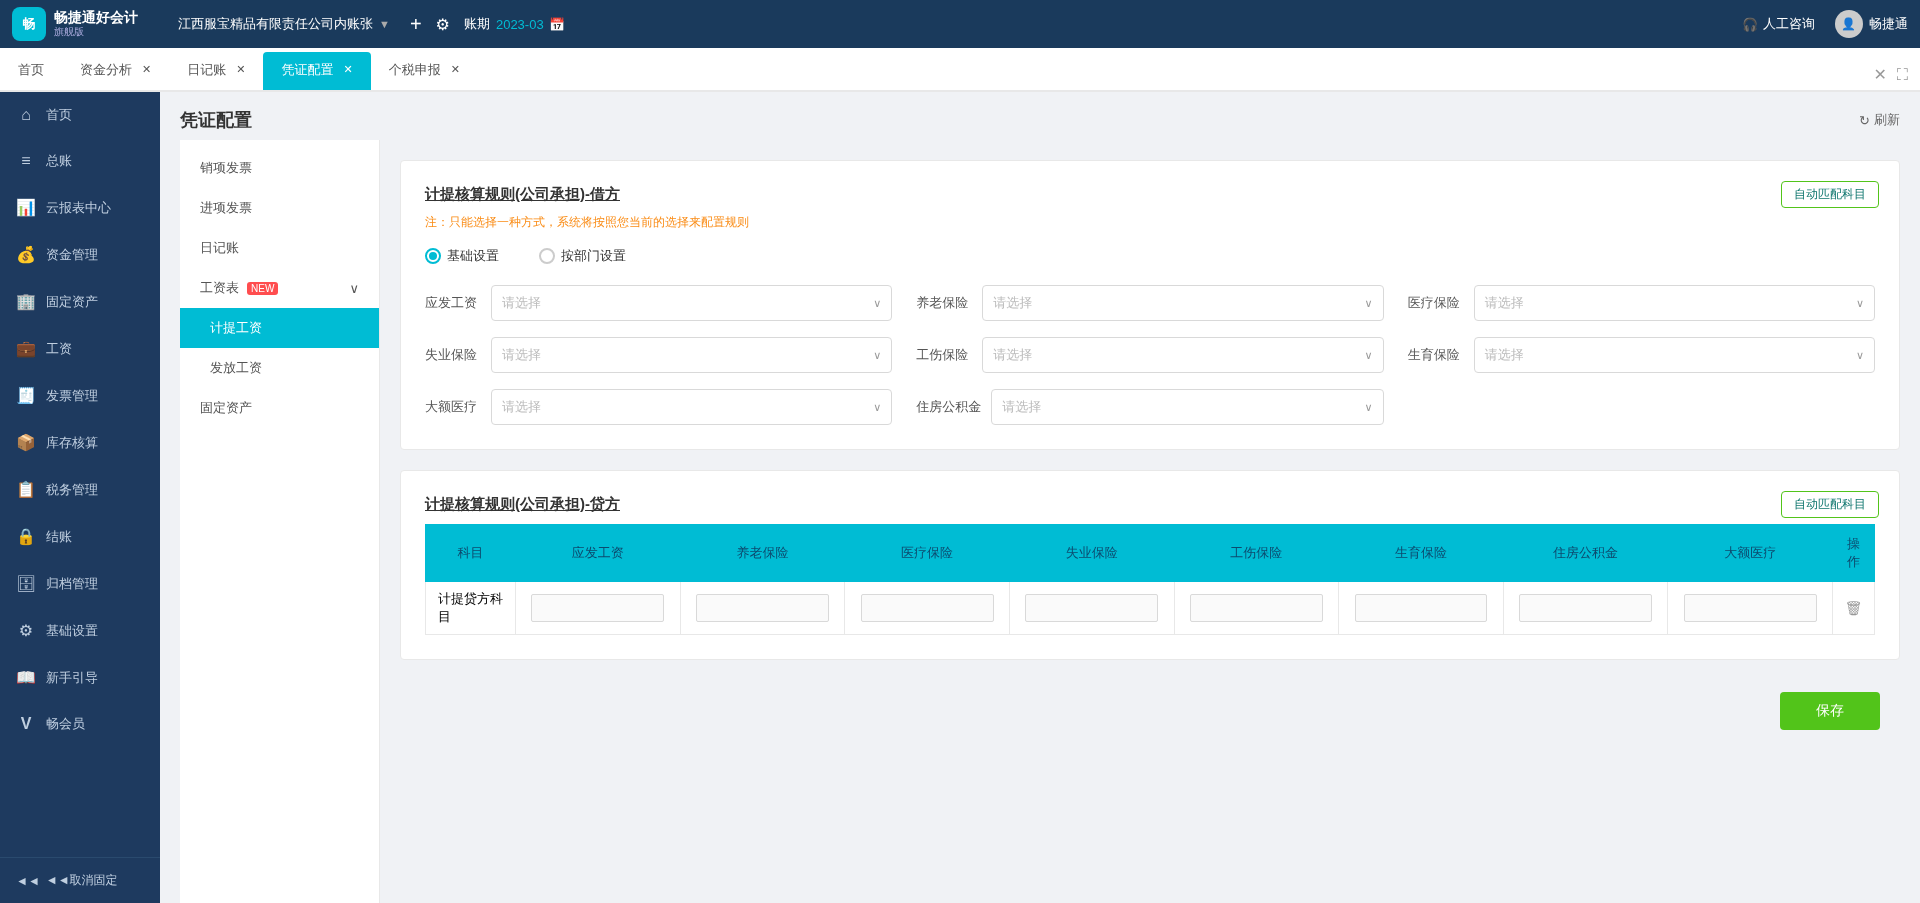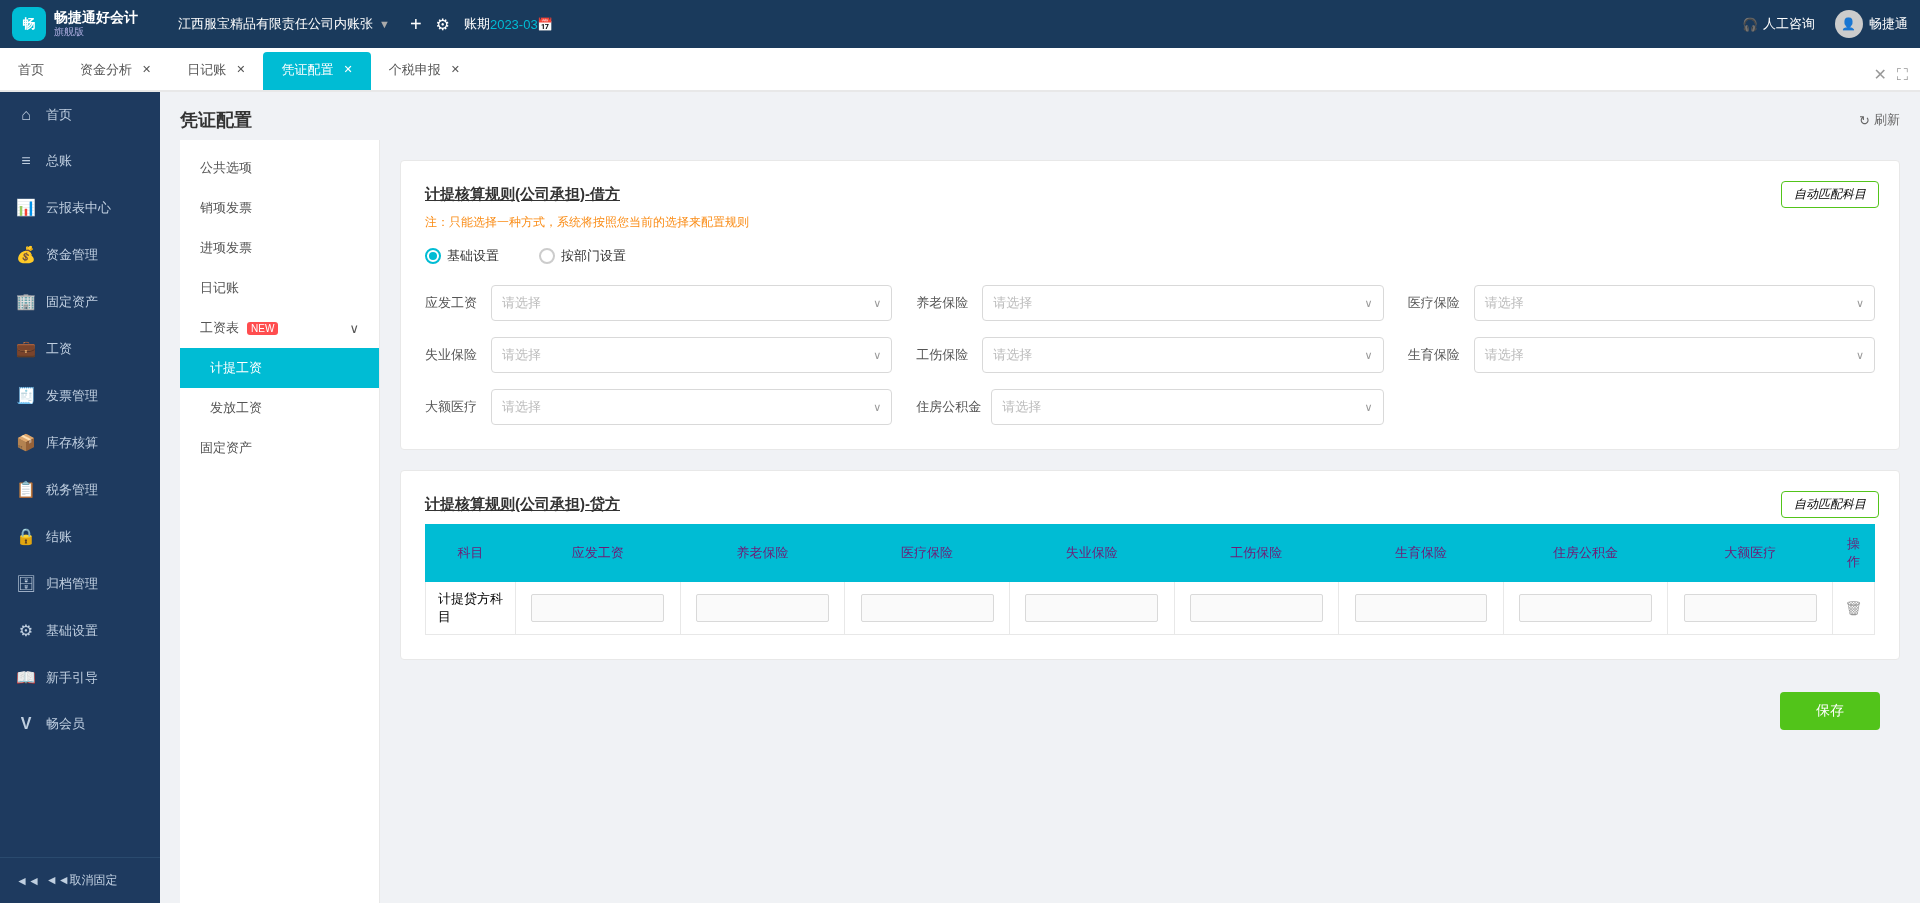--- a/index.html
+++ b/index.html
@@ -33,21 +33,21 @@
       display: flex; align-items: center; gap: 6px;
       color: white; font-size: 13px; cursor: pointer;
       margin-left: 6px;
     }
     .company-selector .arrow { color: #aaa; font-size: 11px; }
     .top-bar-actions {
       margin-left: auto;
       display: flex; align-items: center; gap: 20px;
       color: white; font-size: 13px;
     }
-    .period-area { display: flex; align-items: center; color: white; font-size: 13px; }
+    .period-area { display: flex; align-items: center; gap: 6px; color: white; font-size: 13px; }
     .service-btn { display: flex; align-items: center; gap: 4px; cursor: pointer; color: white; font-size: 13px; }
     .user-area { display: flex; align-items: center; gap: 6px; cursor: pointer; }
     .avatar { width: 28px; height: 28px; border-radius: 50%; background: #ccc; display: flex; align-items: center; justify-content: center; }
     .add-btn, .settings-btn { color: white; font-size: 18px; cursor: pointer; background: none; border: none; }
 
     
     .tab-bar {
       height: 44px;
       background: #fff;
       display: flex;
@@ -191,26 +191,25 @@
       border: 1px solid #e8e8e8;
       position: relative;
     }
     .section-title { font-size: 15px; font-weight: bold; color: #333; margin-bottom: 10px; text-decoration: underline; }
     .section-note { font-size: 12px; color: #fa8c16; margin-bottom: 16px; }
     .auto-match-btn {
       position: absolute;
       top: 20px; right: 20px;
       background: white;
       border: 1px solid #52c41a;
-      color: #000000;
+      color: #0f766e;
       padding: 4px 12px;
       font-size: 12px;
       border-radius: 4px;
       cursor: pointer;
-      font-style: italic;
     }
 
     
     .radio-group {
       display: flex; align-items: center; gap: 40px;
       margin-bottom: 20px;
     }
     .radio-item {
       display: flex; align-items: center; gap: 6px;
       font-size: 13px; color: #333; cursor: pointer;
@@ -251,21 +250,21 @@
     .select-arrow { color: #999; font-size: 11px; }
 
     
     .credit-table {
       width: 100%;
       border-collapse: collapse;
       font-size: 13px;
     }
     .credit-table thead tr {
       background: #00bcd4;
-      color: #701a75;
+      color: #0c4a6e;
     }
     .credit-table thead th {
       padding: 10px 8px;
       font-weight: normal;
       text-align: center;
       border: 1px solid #00bcd4;
     }
     .credit-table tbody tr { background: white; }
     .credit-table tbody td {
       padding: 8px;
@@ -442,23 +441,20 @@
       <h1 class="page-title">凭证配置</h1>
       <div class="refresh-btn">
         <span>↻</span>
         <span>刷新</span>
       </div>
     </div>
 
     <div class="inner-layout">
 
       <div class="sub-sidebar">
-        <div class="sub-sidebar-item">
-          <span>公共选项</span>
-        </div>
         <div class="sub-sidebar-item">
           <span>销项发票</span>
         </div>
         <div class="sub-sidebar-item">
           <span>进项发票</span>
         </div>
         <div class="sub-sidebar-item">
           <span>日记账</span>
         </div>
         <div class="sub-sidebar-group">

